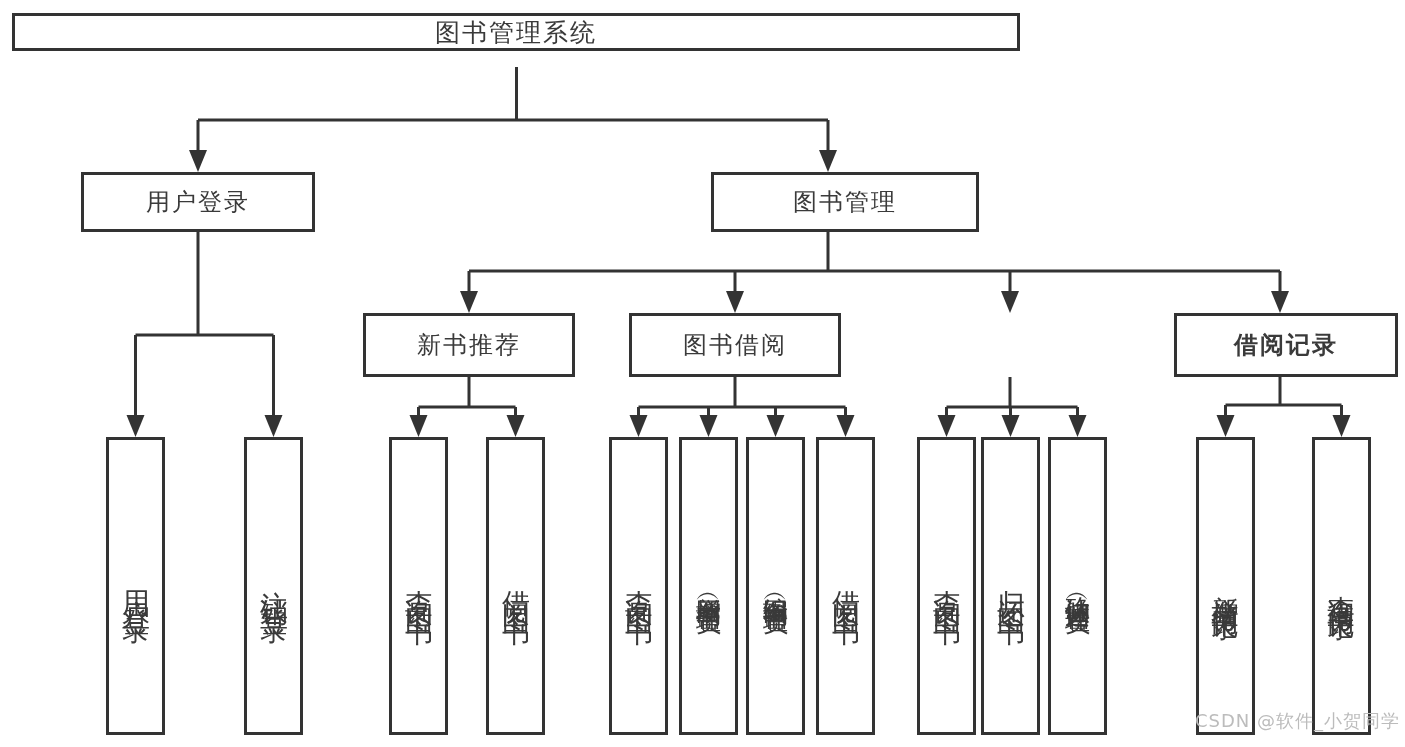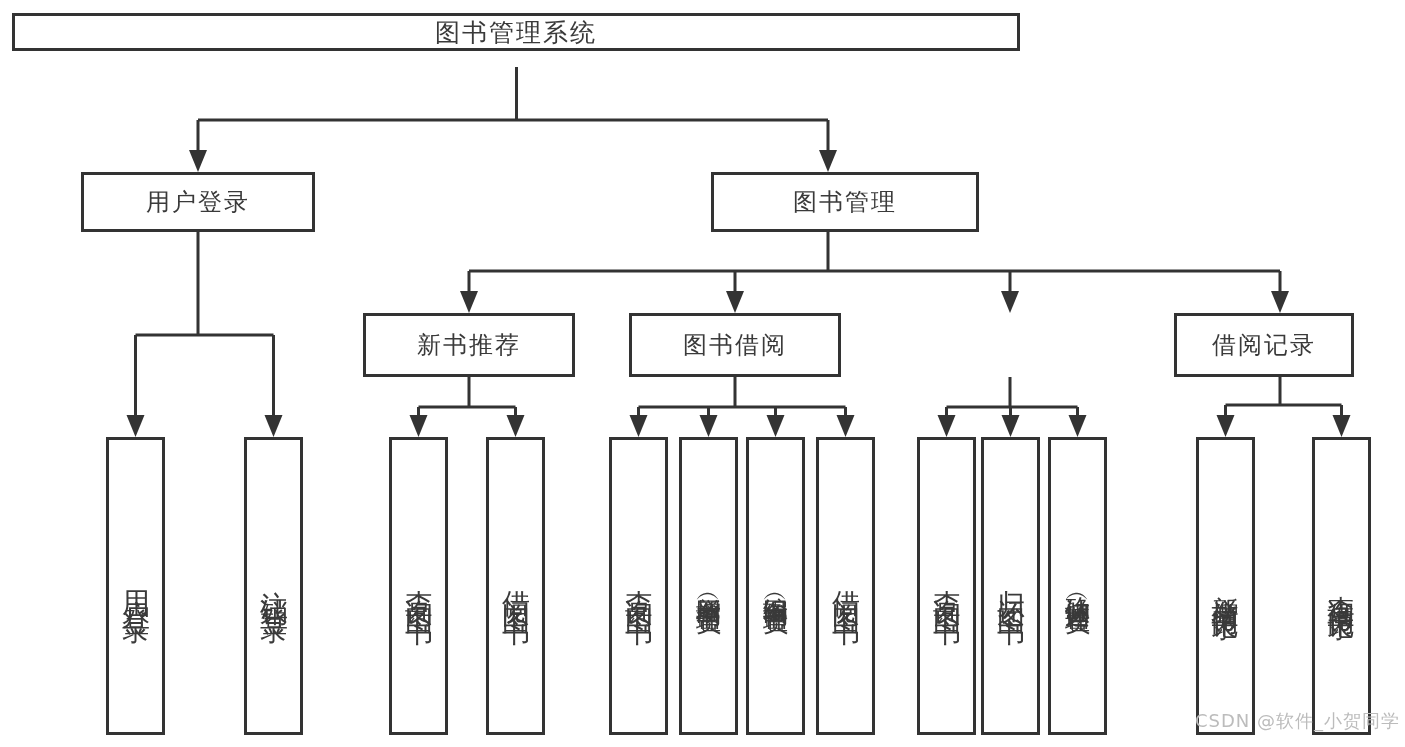--- a/index.html
+++ b/index.html
@@ -66,21 +66,21 @@
     </g>
   </svg>
 
   <div class="box root" style="left:12px; top:13px; width:1008px; height:38px;">图书管理系统</div>
 
   <div class="box lvl" style="left:81px; top:172px; width:234px; height:60px;">用户登录</div>
   <div class="box lvl" style="left:711px; top:172px; width:268px; height:60px;">图书管理</div>
 
   <div class="box lvl" style="left:363px; top:313px; width:212px; height:64px;">新书推荐</div>
   <div class="box lvl" style="left:629px; top:313px; width:212px; height:64px;text-align:center;">图书借阅</div>
-  <div class="box lvl" style="left:1174px; top:313px; width:180px; height:64px;">借阅记录</div>
+  <div class="box lvl" style="left:1174px; top:313px; width:224px; height:64px;font-weight:bold;">借阅记录</div>
 
   <div class="box leaf v4" style="left:106px; top:437px; width:59px; height:298px;">
     <span>用户登录</span>
   </div>
   <div class="box leaf v4" style="left:244px; top:437px; width:59px; height:298px;">
     <span>注销登录</span>
   </div>
 
   <div class="box leaf v4" style="left:389px; top:437px; width:59px; height:298px;">
     <span>查询图书</span>

